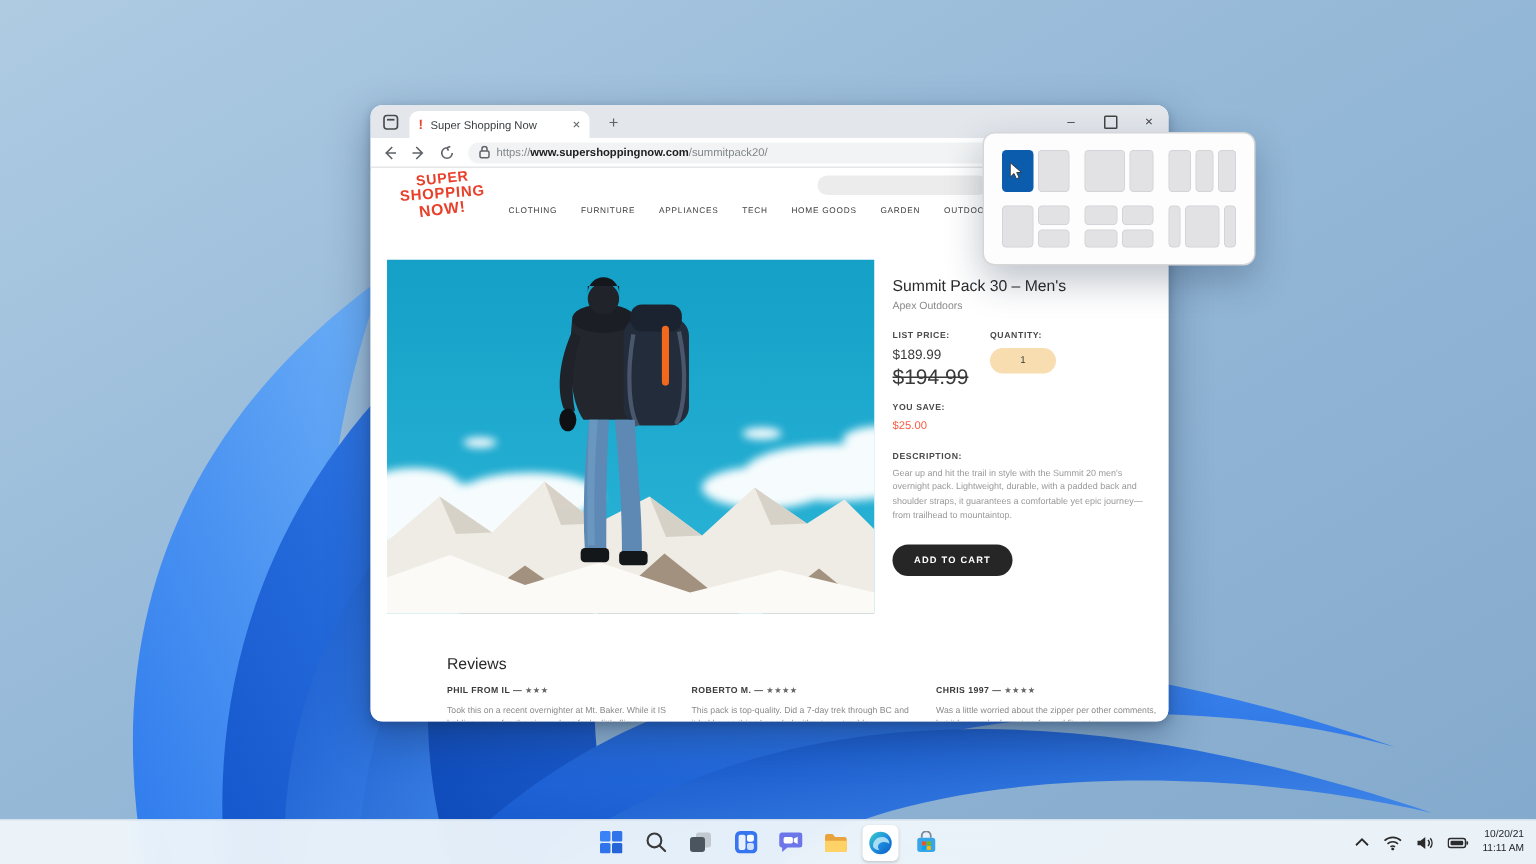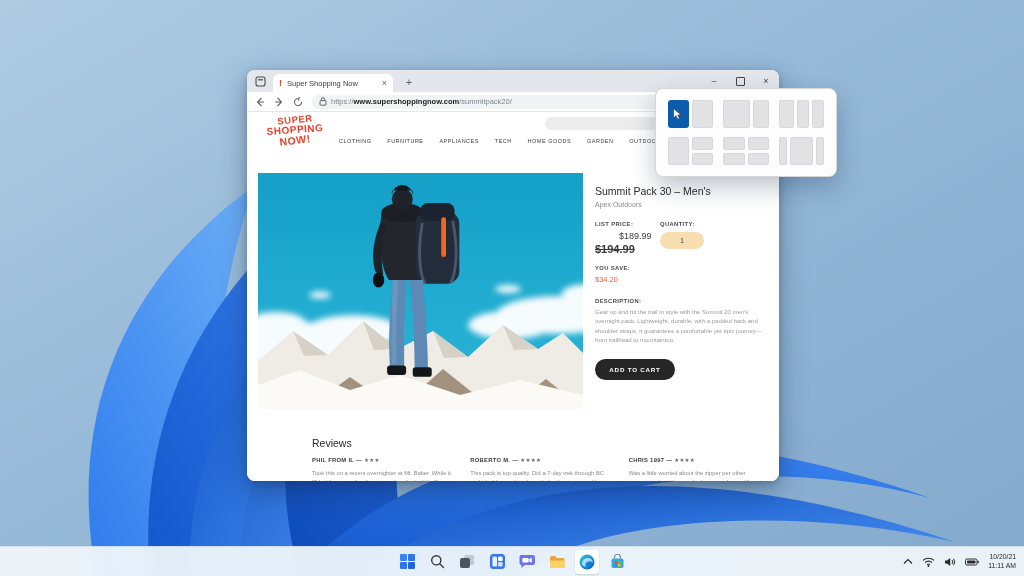--- a/index.html
+++ b/index.html
@@ -31,30 +31,30 @@
   .logo .l3{font-size:10.5px;transform:rotate(-7deg);}
   .shopnav{position:absolute;left:92px;top:25px;width:322px;display:flex;justify-content:space-between;}
   .shopnav span{font-size:5.5px;letter-spacing:.5px;color:#3c3c3c;white-space:nowrap;}
   .searchpill{position:absolute;left:298px;top:4px;width:114px;height:13px;border-radius:7px;background:#ececec;}
   .photo{position:absolute;left:11px;top:60px;width:325px;height:236px;}
   .details{position:absolute;left:348px;top:72px;width:178px;}
   .p-title{font-size:10.5px;color:#2a2a2a;}
   .p-brand{font-size:7px;color:#8a8a8a;margin-top:4px;}
   .lbl{font-size:5.8px;font-weight:bold;letter-spacing:.4px;color:#4a4a4a;}
   .pricerow{margin-top:13px;position:relative;}
-  .price-cur{font-size:9px;color:#3a3a3a;margin-top:4px;margin-left:24px;}
-  .price-orig{font-size:11px;color:#3a3a3a;text-decoration:line-through;margin-top:2px;font-weight:bold;}
+  .price-cur{font-size:9px;color:#3a3a3a;margin-top:4px;}
+  .price-orig{font-size:14px;color:#3a3a3a;text-decoration:line-through;margin-top:2px;}
   .qtyblock{position:absolute;left:65px;top:0;}
   .qtypill{margin-top:5px;width:44px;height:17px;border-radius:9px;background:#f8ddb1;display:grid;place-items:center;font-size:6.5px;color:#3a3a3a;}
   .saveblock{margin-top:10px;}
   .savev{font-size:7.5px;color:#f85c44;margin-top:4px;}
   .descblock{margin-top:14px;}
   .desc{font-size:6px;line-height:1.55;color:#9a9a9a;margin-top:4px;}
   .cartbtn{margin-top:14px;width:80px;height:21px;border-radius:11px;background:#262626;display:grid;place-items:center;color:#fff;font-size:6.2px;font-weight:bold;letter-spacing:.8px;}
-  .reviews{position:absolute;left:65px;right:8px;top:324px;}
+  .reviews{position:absolute;left:51px;right:8px;top:324px;}
   .rev-h{font-size:10.5px;color:#2a2a2a;}
   .revcols{display:flex;gap:16px;margin-top:8px;}
   .revcol{flex:1;min-width:0;}
   .rev-author{font-size:5.8px;font-weight:bold;letter-spacing:.3px;color:#3a3a3a;white-space:nowrap;}
   .rev-stars{font-size:5.5px;color:#666;font-weight:normal;}
   .rev-body{font-size:5.8px;line-height:1.55;color:#8a8a8a;margin-top:6px;}
   
   .snapfly{position:absolute;left:655px;top:88px;width:182px;height:89px;background:#fdfdfe;border:1px solid #d6d6d8;border-radius:8px;box-shadow:0 10px 24px rgba(20,40,70,.28);box-sizing:border-box;padding:11px 12px;display:grid;grid-template-columns:repeat(3,1fr);grid-template-rows:1fr 1fr;gap:9px 10px;}
   .tile{display:flex;gap:3px;}
   .pane{background:#e2e2e5;border-radius:3px;box-shadow:inset 0 0 0 .5px #cfcfd3;flex:1;}
@@ -228,21 +228,21 @@
           <div class="price-cur">$189.99</div>
           <div class="price-orig">$194.99</div>
         </div>
         <div class="qtyblock">
           <div class="lbl">QUANTITY:</div>
           <div class="qtypill">1</div>
         </div>
       </div>
       <div class="saveblock">
         <div class="lbl">YOU SAVE:</div>
-        <div class="savev">$34.20</div>
+        <div class="savev">$25.00</div>
       </div>
       <div class="descblock">
         <div class="lbl">DESCRIPTION:</div>
         <div class="desc">Gear up and hit the trail in style with the Summit 20 men's overnight pack. Lightweight, durable, with a padded back and shoulder straps, it guarantees a comfortable yet epic journey—from trailhead to mountaintop.</div>
       </div>
       <div class="cartbtn">ADD TO CART</div>
     </div>
 
     <div class="reviews">
       <div class="rev-h">Reviews</div>

